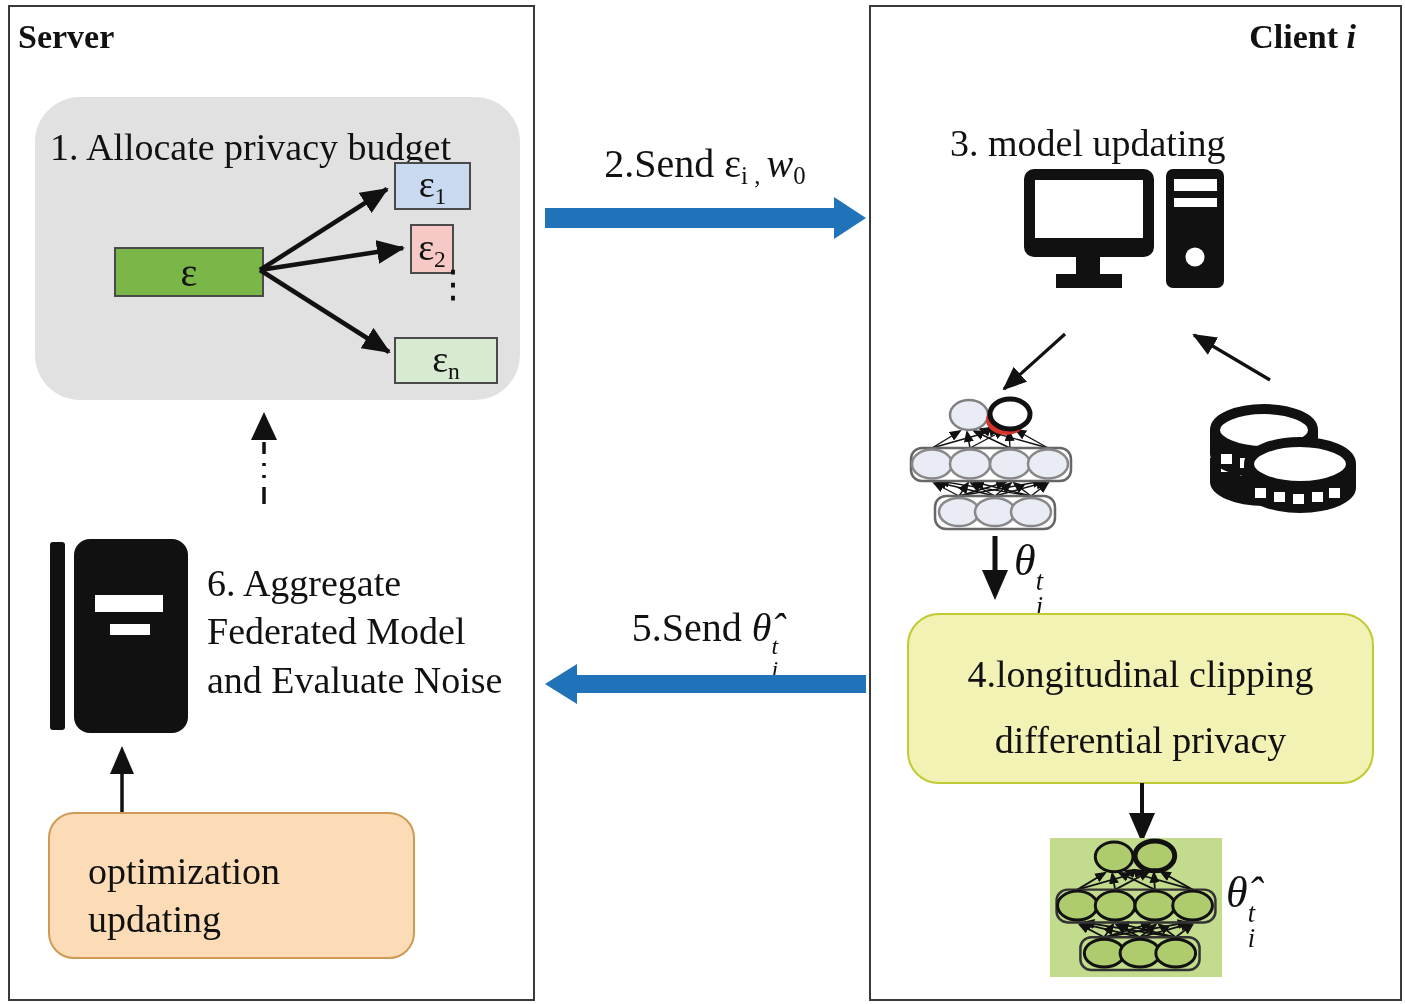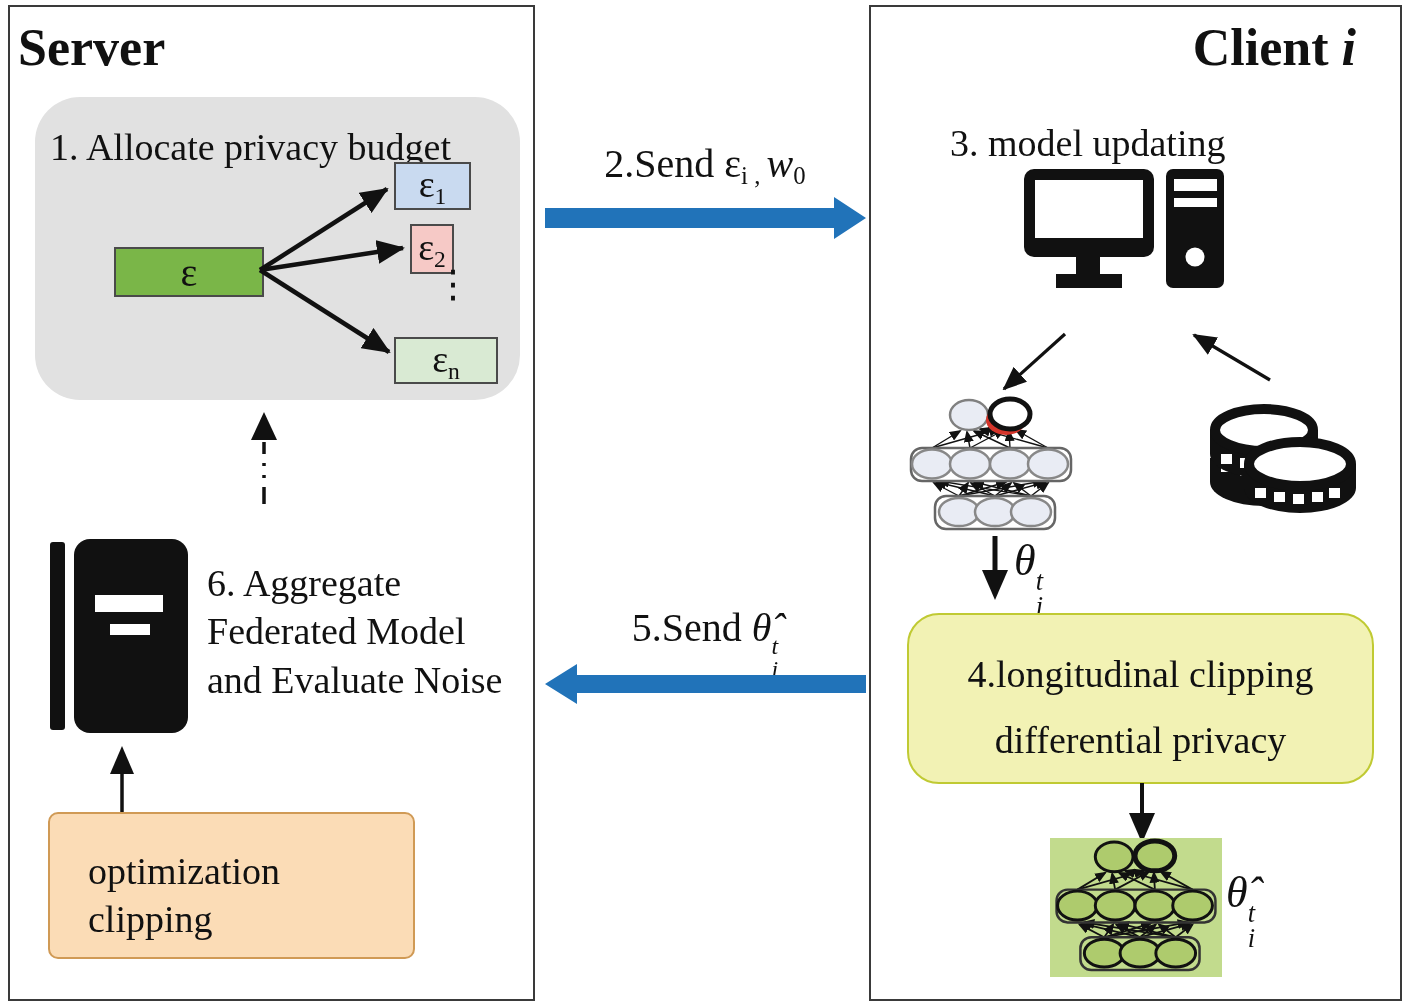--- a/index.html
+++ b/index.html
@@ -2,38 +2,38 @@
 <html style="--blue: #2173B9; --green: #7AB648; --light-blue: #C9DAF0; --pink: #F6C9C6; --light-green: #D9EAD3; --gray-box: #E1E1E1; --orange-fill: #FBDCB6; --orange-border: #D09A55; --yellow-fill: #F2F2B4; --yellow-border: #C0CA33; --nn-green-bg: #C2DB8D; --panel-border: #3A3A3A;"><head>
 <meta charset="utf-8">
 <style>
   html,body{margin:0;padding:0;background:#fff;}
   #stage{
     position:relative;width:1405px;height:1004px;background:#fff;overflow:hidden;
     font-family:"Liberation Serif","DejaVu Serif",serif;color:#111;
   }
   .panel{position:absolute;border:2.5px solid var(--panel-border);background:#fff;}
   .abs{position:absolute;}
-  .title{font-weight:bold;font-size:52px;}
+  .title{font-weight:bold;font-size:34px;}
   .txt38{font-size:38px;line-height:1.27;margin-top:17px;}
   .txt40{font-size:40px;}
   .center{text-align:center;}
   .right{text-align:right;}
   .ital{font-style:italic;}
   .lowsub{font-size:0.62em;vertical-align:-0.28em;}
   .stack{display:inline-flex;flex-direction:column;align-items:flex-start;
          font-size:0.60em;line-height:0.95;vertical-align:-0.55em;font-style:italic;}
   .graybox{position:absolute;left:25px;top:90px;width:485px;height:303px;border-radius:45px;
            background:var(--gray-box);}
   .epsbox{position:absolute;display:flex;align-items:center;justify-content:center;
           border:2px solid #4a4a4a;font-size:38px;overflow:visible;}
   #epsilon-box{left:112px;top:245px;width:146px;height:46px;background:var(--green);font-size:40px;}
   #eps1-box{left:392px;top:160px;width:73px;height:44px;background:var(--light-blue);font-family:Liberation Serif, serif;}
   #eps2-box{left:408px;top:222px;width:40px;height:46px;background:var(--pink);}
   #epsn-box{left:392px;top:335px;width:100px;height:43px;background:var(--light-green);}
-  .orangebox{position:absolute;left:46px;top:810px;width:363px;height:143px;border-radius:10px;
+  .orangebox{position:absolute;left:46px;top:810px;width:363px;height:143px;border-radius:26px;
              background:var(--orange-fill);border:2.5px solid var(--orange-border);}
   .yellowbox{position:absolute;left:905px;top:611px;width:463px;height:167px;border-radius:32px;
              background:var(--yellow-fill);border:2.5px solid var(--yellow-border);
              display:flex;flex-direction:column;justify-content:center;}
   .bluefill{fill:var(--blue);}
   .nn-green-wrap{position:absolute;left:1048px;top:836px;width:172px;height:139px;
                  background:var(--nn-green-bg);}
   svg{display:block;}
 </style>
 </head>
@@ -92,21 +92,21 @@
     </div>
 
     <svg class="abs" style="left:95px;top:735px;" width="34" height="72" viewBox="0 0 34 72">
       <polygon points="5,32 29,32 17,4" fill="#111"></polygon>
       <line x1="17" y1="70" x2="17" y2="30" stroke="#111" stroke-width="3.5"></line>
     </svg>
 
     <div class="orangebox" style="left:38px;top:805px;">
       <div class="abs txt38" style="left:38px;top:16px;">
         <span style="display:block;">optimization</span>
-        <span style="display:block;">clipping</span>
+        <span style="display:block;">updating</span>
       </div>
     </div>
   </div>
 
   <div class="abs txt40 center" style="left:540px;top:140px;width:330px;">
     <span>2.Send ε</span><span class="lowsub">i</span><span class="lowsub"> , </span><span class="ital">w</span><span class="lowsub">0</span>
   </div>
   <svg class="abs" style="left:544px;top:196px;" width="324" height="44" viewBox="0 0 324 44">
     <polygon class="bluefill" points="1,12 290,12 290,1 322,22 290,43 290,32 1,32"></polygon>
   </svg>

